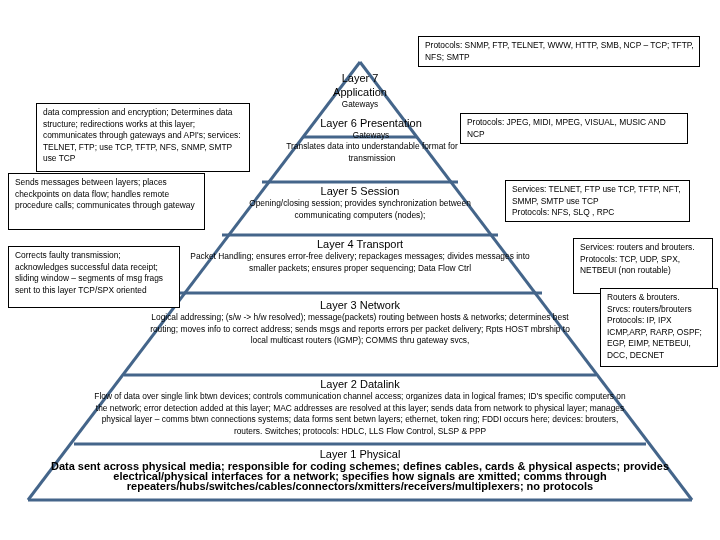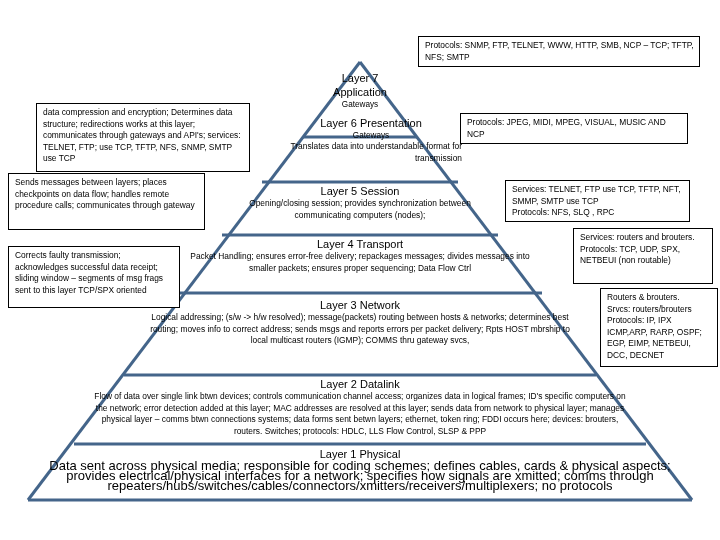--- a/index.html
+++ b/index.html
@@ -60,25 +60,26 @@
     text-align: center;
     font-size: 8.2px;
     line-height: 11px;
   }
   .layer-desc {
     text-align: center;
     font-size: 8.4px;
     line-height: 11.6px;
   }
   .layer-desc.left-align {
-    text-align: right;
+    text-align: center;
   }
   .tiny {
-    font-size: 13px;
+    font-size: 11px;
     line-height: 10px;
+    font-weight: bold;
   }
 </style>
 </head>
 <body>
 
 <div id="stage">
 
   <svg id="pyramid-svg" viewBox="0 0 720 540">
     <g fill="none" stroke="#44658a" stroke-width="3">
 
@@ -122,21 +123,21 @@
   <div class="callout" style="left:505px; top:180px; width:185px; height:42px; white-space:pre-line;">Services:  TELNET, FTP use TCP, TFTP, NFT, SMMP, SMTP use TCP
 Protocols:  NFS, SLQ , RPC</div>
 
   <div class="layer-block" style="left:232px; top:184px; width:256px;">
     <div class="layer-title">Layer 5 Session</div>
     <div class="layer-desc">Opening/closing session; provides synchronization between communicating computers (nodes);</div>
   </div>
 
   <div class="callout" style="left:8px; top:246px; width:172px; height:62px;">Corrects faulty transmission; acknowledges successful data receipt; sliding window – segments of msg frags sent to this layer TCP/SPX oriented</div>
 
-  <div class="callout" style="left:573px; top:228px; width:140px; height:56px;">Services: routers and brouters. Protocols: TCP, UDP, SPX, NETBEUI (non routable)</div>
+  <div class="callout" style="left:573px; top:238px; width:140px; height:56px;">Services: routers and brouters. Protocols: TCP, UDP, SPX, NETBEUI (non routable)</div>
 
   <div class="layer-block" style="left:190px; top:237px; width:340px;">
     <div class="layer-title">Layer 4 Transport</div>
     <div class="layer-desc">Packet Handling; ensures error-free delivery; repackages messages; divides messages into smaller packets; ensures proper sequencing;  Data Flow Ctrl</div>
   </div>
 
   <div class="callout" style="left:600px; top:288px; width:118px; height:79px; white-space:pre-line;">Routers &amp; brouters.
 Srvcs:  routers/brouters
 Protocols:  IP, IPX
 ICMP,ARP, RARP, OSPF; EGP, EIMP, NETBEUI, DCC, DECNET</div>

